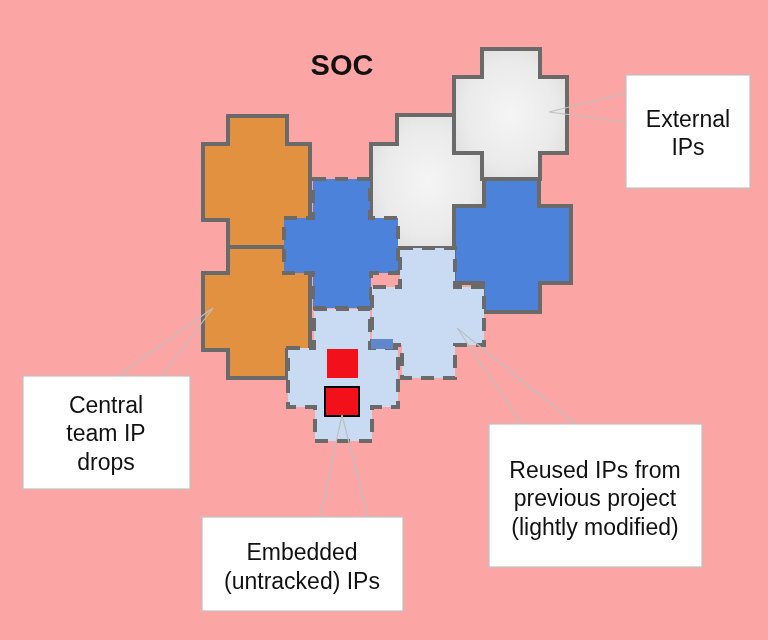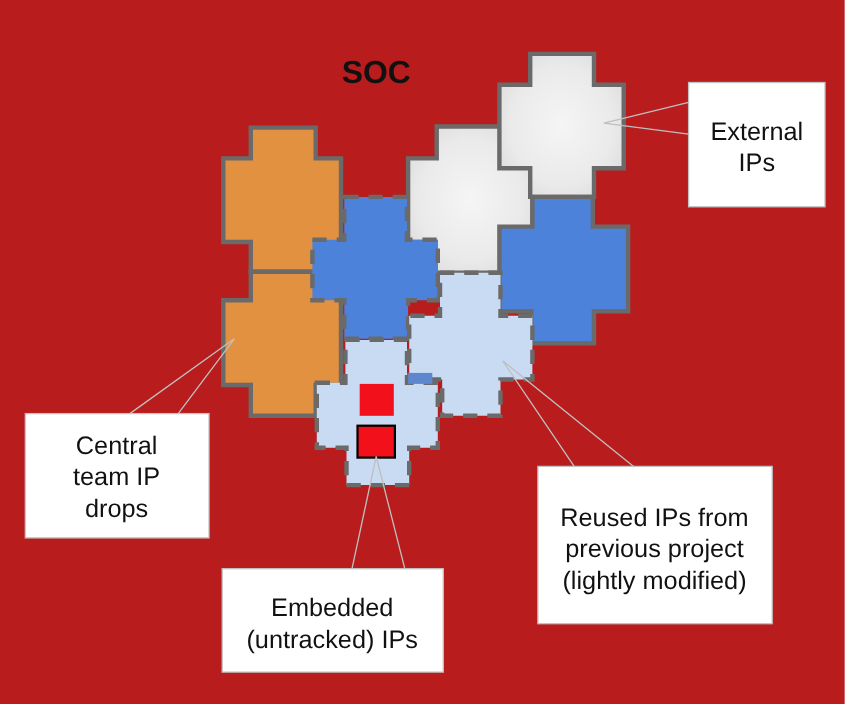--- a/index.html
+++ b/index.html
@@ -5,21 +5,21 @@
   html, body {
     margin: 0;
     padding: 0;
     background: #ffffff;
     font-family: "Liberation Sans", sans-serif;
   }
   .stage {
     position: relative;
     width: 768px;
     height: 640px;
-    background: #b91c1c;
+    background: #fca5a5;
     overflow: hidden;
   }
   svg { display: block; }
 
   .piece {
     stroke: #6a6a6a;
     stroke-width: 4;
     stroke-linejoin: miter;
   }
   .piece.dashed {

